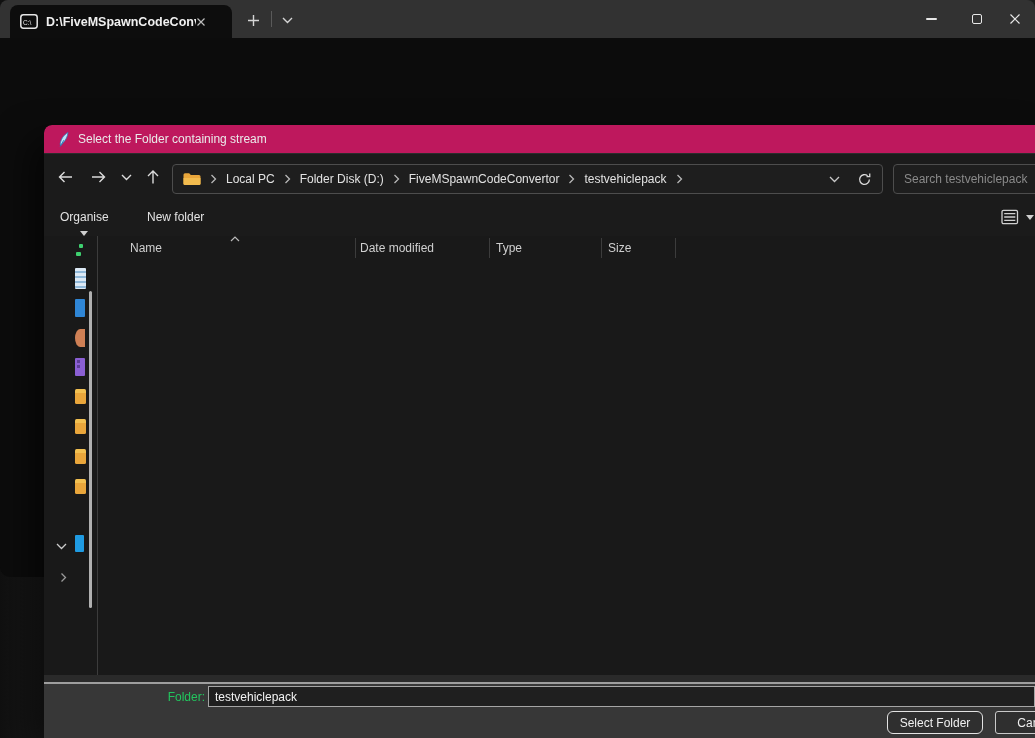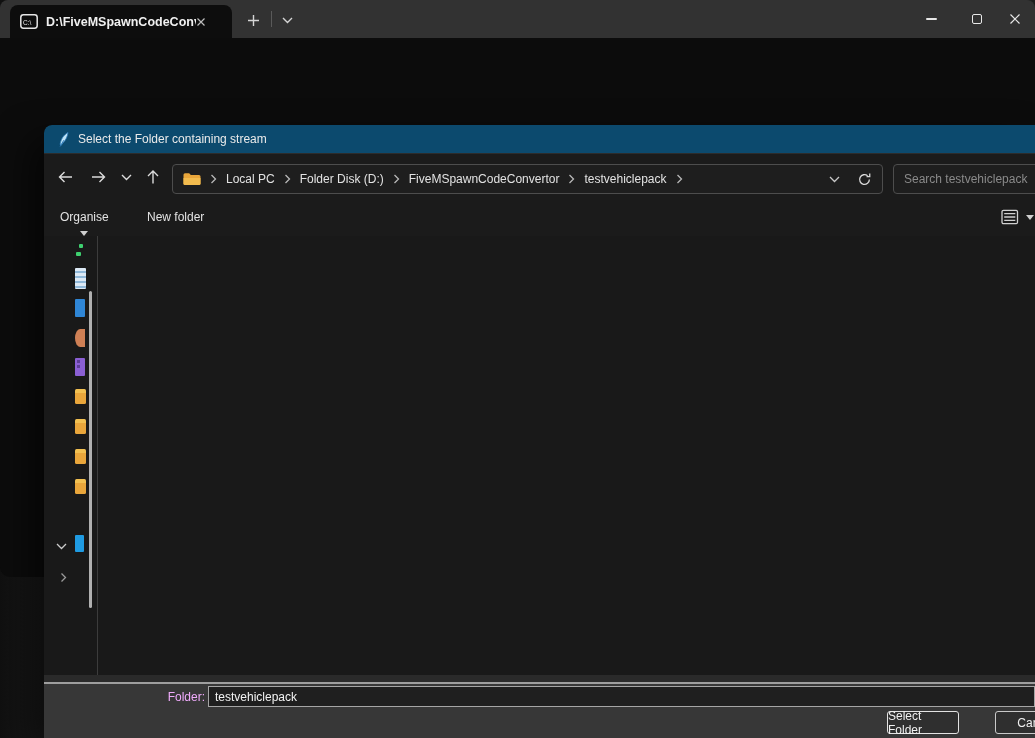--- a/index.html
+++ b/index.html
@@ -16,21 +16,21 @@
   .tabtitle{ margin-left:8px; width:150px; overflow:hidden; white-space:nowrap; font-weight:700; font-size:12.5px; color:#f0f0f0; }
   .tbtn{ display:flex; align-items:center; justify-content:center; }
   .tabsep{ left:271px; top:11px; width:1px; height:16px; background:#5a5a5a; }
   .wc{ top:0; height:38px; width:46px; display:flex; align-items:center; justify-content:center; }
   .minbar{ width:11px; height:2px; background:#e8e8e8; border-radius:1px; display:block; }
   .maxbox{ width:10px; height:10px; border:1.6px solid #e8e8e8; border-radius:2px; display:block; }
 
   
   .dialog{ left:44px; top:125px; width:991px; height:613px; background:#1b1b1b;
     border-radius:8px 0 0 0; box-shadow:-14px 14px 34px rgba(0,0,0,.55); overflow:hidden; }
-  .dtitle{ left:0; top:0; width:100%; height:28px; background:#0c4a6e; display:flex; align-items:center; padding-left:14px; gap:9px; border-radius:8px 0 0 0; }
+  .dtitle{ left:0; top:0; width:100%; height:28px; background:#be185d; display:flex; align-items:center; padding-left:14px; gap:9px; border-radius:8px 0 0 0; }
   .dtitle span{ font-size:12px; color:#eaeaea; }
   .navbar{ left:0; top:28px; width:100%; height:47px; border-top:1px solid #2c2c2c; }
   .navico{ top:10px; width:26px; height:26px; display:flex; align-items:center; justify-content:center; }
   .addrbox{ left:128px; top:10px; width:711px; height:30px; background:#1e1e1e; border:1px solid #4d4d4d; border-radius:4px;
     display:flex; align-items:center; padding:0 10px; gap:9px; }
   .seg{ color:#e2e2e2; white-space:nowrap; cursor:default; }
   .spacer{ flex:1; }
   .searchbox{ left:849px; top:10px; width:200px; height:30px; background:#1e1e1e; border:1px solid #4d4d4d; border-radius:4px;
     color:#f0f0f0; padding:0 10px; font-size:12px; font-family:inherit; outline:none; }
   .searchbox::placeholder{ color:#8a8a8a; }
@@ -42,21 +42,21 @@
   .hdr{ color:#cfcfcf; }
   .cell{ color:#e6e6e6; white-space:nowrap; }
 
   .treechev{ display:flex; align-items:center; justify-content:center; width:14px; height:14px; }
   .hlbox{ left:0px; top:467px; width:42px; height:27px; background:#3a3a3a; border-radius:3px; display:flex; align-items:center; justify-content:center; }
   .sscroll{ left:45px; top:166px; width:3px; height:317px; background:#b0b0b0; border-radius:2px; }
 
   .band{ left:0; top:550px; width:100%; height:7px; background:#2a2a2a; }
   .hline{ left:0; top:557px; width:100%; height:2px; background:#9e9e9e; }
   .footer{ left:0; top:559px; width:100%; height:54px; background:#373737; }
-  .flabel{ left:90px; top:6px; width:71px; text-align:right; color:#f0abfc; }
+  .flabel{ left:90px; top:6px; width:71px; text-align:right; color:#22c55e; }
   .finput{ left:164px; top:2px; width:827px; height:21px; background:#1f1f1f; border:1px solid #a5a5a5; color:#f2f2f2;
     font-size:12px; font-family:inherit; padding:0 6px; outline:none; }
   .btn{ top:27px; height:23px; background:#2f2f2f; border-radius:3px; color:#f0f0f0; font-size:12px;
     display:flex; align-items:center; justify-content:center; }
   .btn.primary{ border:1px solid #e3e3e3; }
   .btn.secondary{ border:1px solid #c9c9c9; }
 </style>
 </head>
 <body>
 
@@ -241,29 +241,44 @@
         </div>
 
         <div class="abs" style="left:32px;top:500px;width:7px;height:13px;background:#b8bcc0;border-radius:1px;">
           
         </div>
 
       </div>
       <div class="abs sscroll" style="top:55px;height:317px;"></div>
       <div class="abs vdiv" style="left:53px;top:0;height:439px;"></div>
 
+      <div class="abs" style="left:54px;top:0;width:937px;height:24px;">
+        <span class="abs" style="left:132px;top:-5px;">
+          <svg width="10" height="6" viewBox="0 0 10 6">
+              <path d="M1 5 L5 1 L9 5" fill="none" stroke="#b8b8b8" stroke-width="1.2"></path>
+            </svg>
+        </span>
+        <span class="abs hdr" style="left:32px;top:5px;">Name</span>
+        <div class="abs vdiv" style="left:257px;top:2px;height:20px;"></div>
+        <span class="abs hdr" style="left:262px;top:5px;">Date modified</span>
+        <div class="abs vdiv" style="left:391px;top:2px;height:20px;"></div>
+        <span class="abs hdr" style="left:398px;top:5px;">Type</span>
+        <div class="abs vdiv" style="left:503px;top:2px;height:20px;"></div>
+        <span class="abs hdr" style="left:510px;top:5px;">Size</span>
+        <div class="abs vdiv" style="left:577px;top:2px;height:20px;"></div>
+      </div>
 
     </div>
 
     <div class="abs band"></div>
     <div class="abs hline"></div>
     <div class="abs footer">
       <span class="abs flabel">Folder:</span>
       <input class="abs finput" value="testvehiclepack" style="">
-      <div class="abs btn primary" style="left:843px;width:72px;">
+      <div class="abs btn primary" style="left:843px;width:96px;border-radius:6px;">
         <span>Select Folder</span>
       </div>
       <div class="abs btn secondary" style="left:951px;width:82px;">
         <span>Cancel</span>
       </div>
     </div>
   </div>
 </div>
 
 </body></html>

